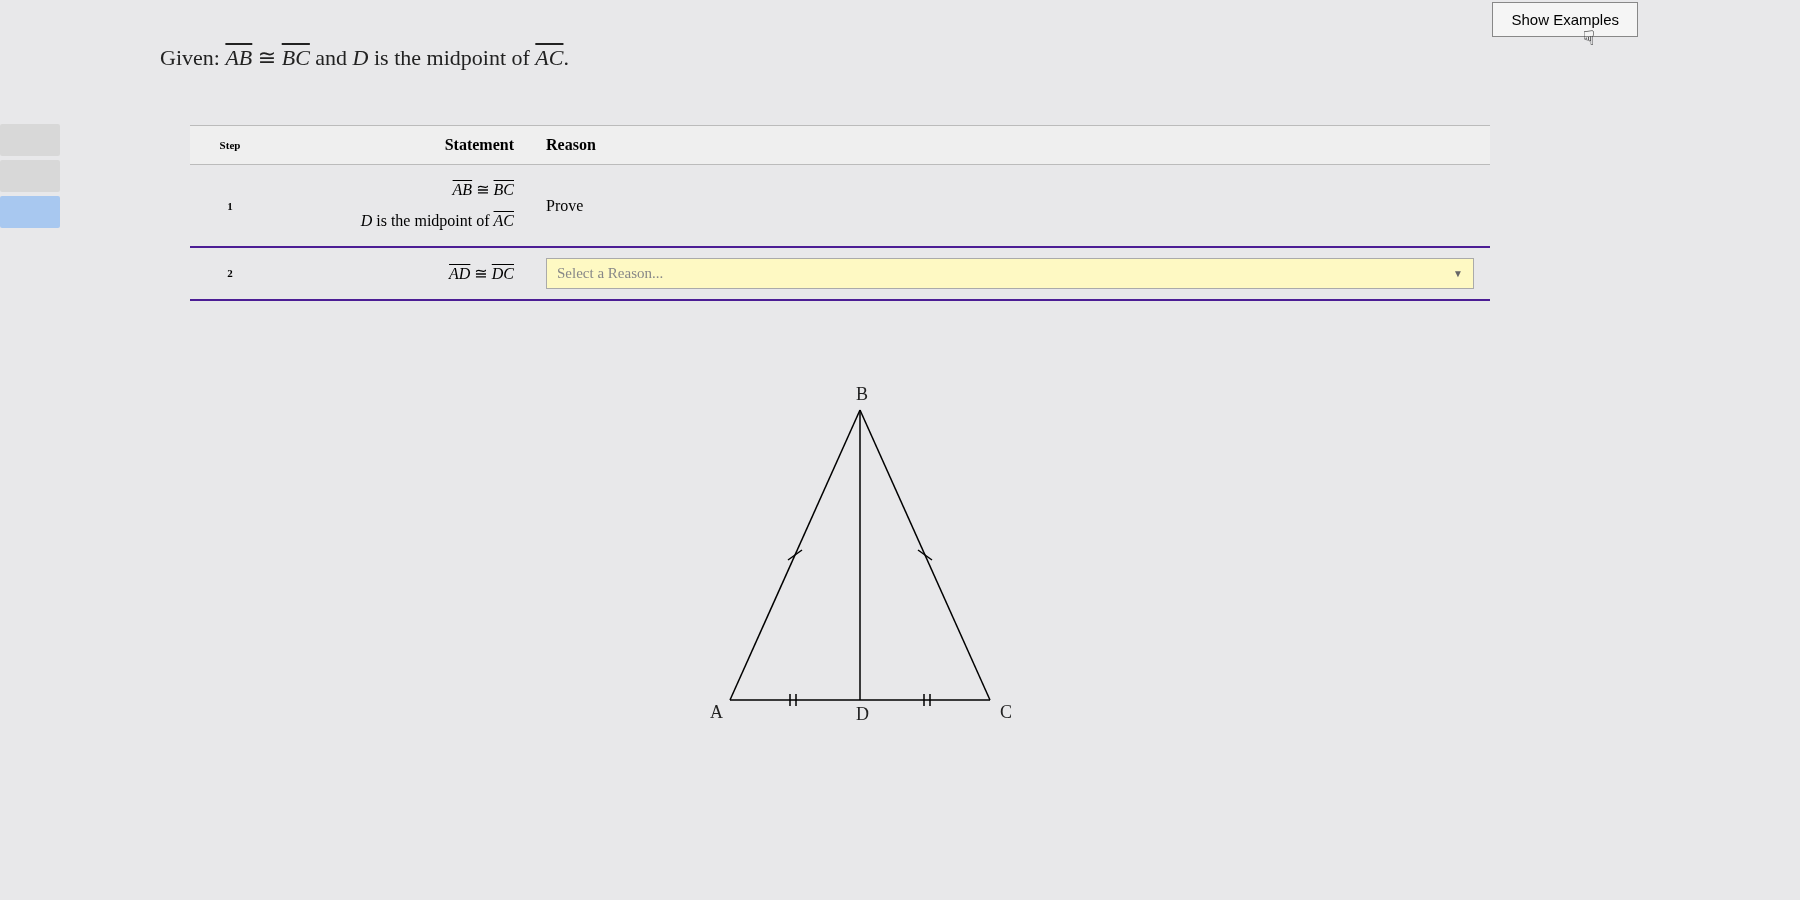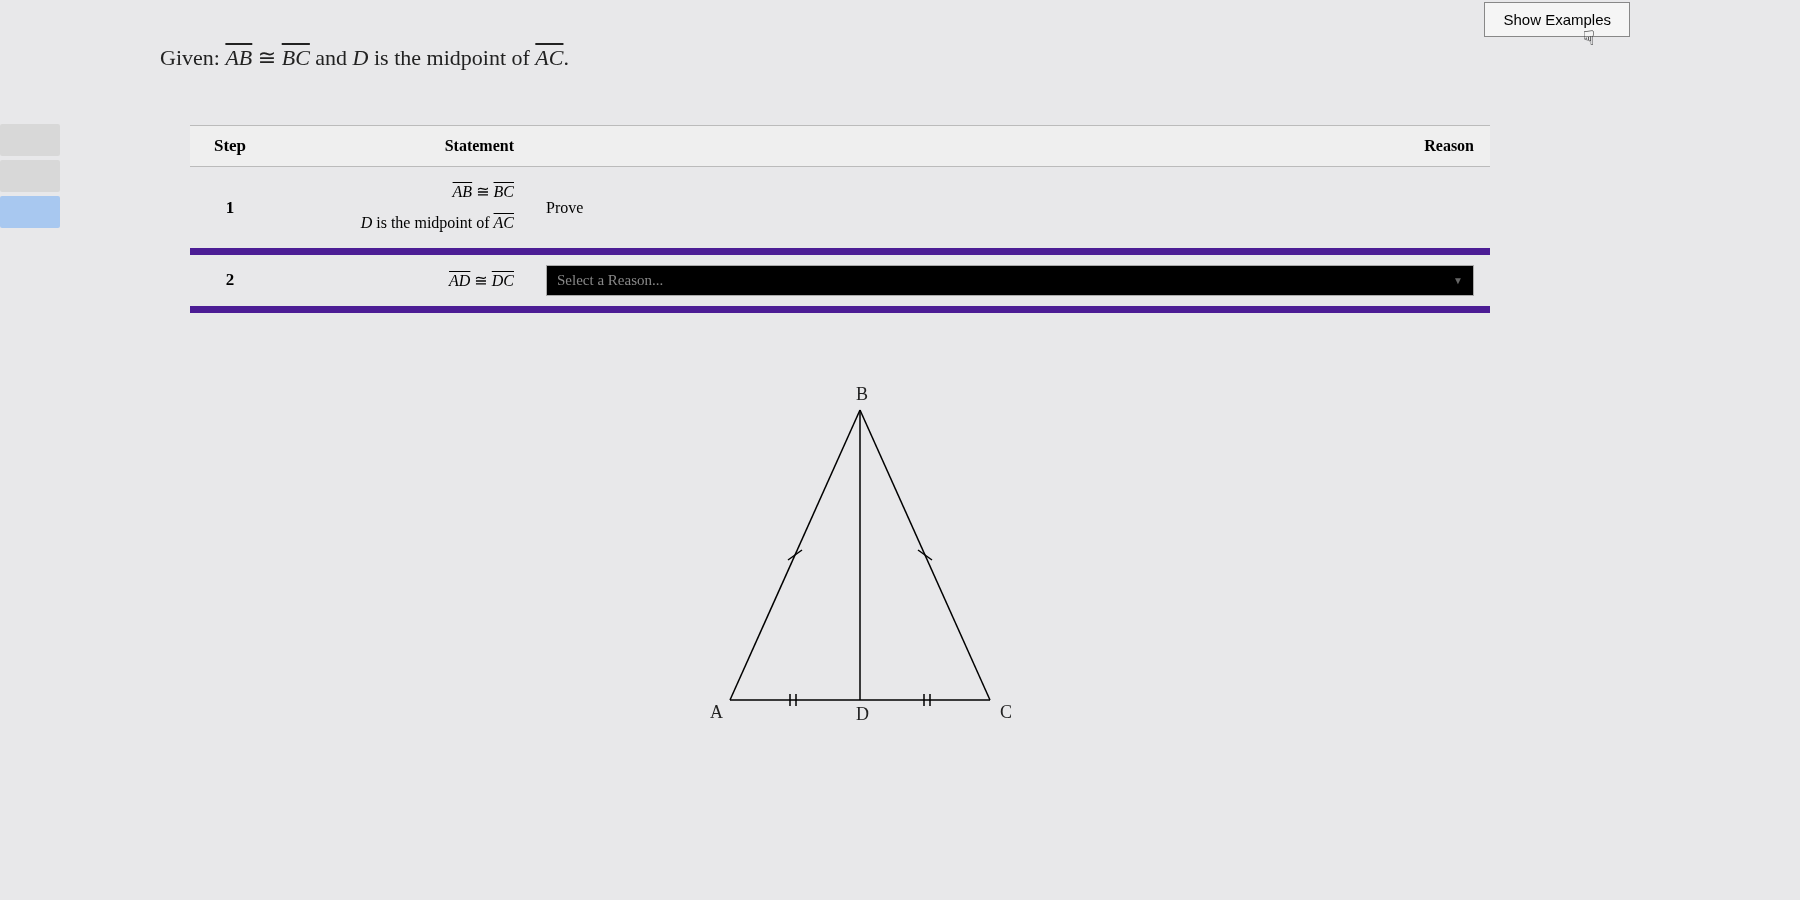--- a/index.html
+++ b/index.html
@@ -23,21 +23,21 @@
   margin: 4px 0;
   background: #d8d8d8;
   border-radius: 2px;
 }
 .sidebar-item.active {
   background: #a8c8f0;
 }
 .show-examples-btn {
   position: absolute;
   top: 2px;
-  right: 170px;
+  right: 162px;
   border: 1px solid #888;
   background: #f5f5f5;
   padding: 8px 18px;
   font-family: Arial, sans-serif;
   font-size: 15px;
   cursor: pointer;
   text-align: center;
 }
 .cursor-icon {
   position: absolute;
@@ -68,42 +68,42 @@
 .cong { font-family: 'Times New Roman', serif; }
 .angle { font-family: 'Times New Roman', serif; }
 .proof-table {
   margin-top: 50px;
   margin-left: 30px;
   width: 1300px;
   border-collapse: collapse;
   font-size: 16px;
 }
 .proof-table th {
-  text-align: right;
+  text-align: left;
   font-family: Georgia, serif;
   font-weight: bold;
   padding: 10px 16px;
   border-top: 1px solid #bbb;
   border-bottom: 1px solid #bbb;
   background: #efefef;
 }
 .proof-table td {
   padding: 10px 16px;
-  border-bottom: 7px solid #4c1d95;
+  border-bottom: 2px solid #4c1d95;
   vertical-align: middle;
   font-family: Georgia, serif;
 }
-.proof-table .step-col { width: 80px; text-align: center; font-weight: bold; font-size: 17px;}
+.proof-table .step-col { width: 80px; text-align: center; font-weight: bold; font-size: 11px;}
 .proof-table .stmt-col { width: 260px; text-align: right; }
 .proof-table .reason-col { }
 .stmt-lines { line-height: 1.9; }
 .reason-select {
   width: 100%;
   border: 1px solid #aaa;
-  background: #000000;
+  background: #fef9c3;
   padding: 6px 10px;
   font-family: Georgia, serif;
   font-size: 15px;
   color: #888;
   position: relative;
   cursor: pointer;
   display: flex;
   justify-content: space-between;
   align-items: center;
 }

